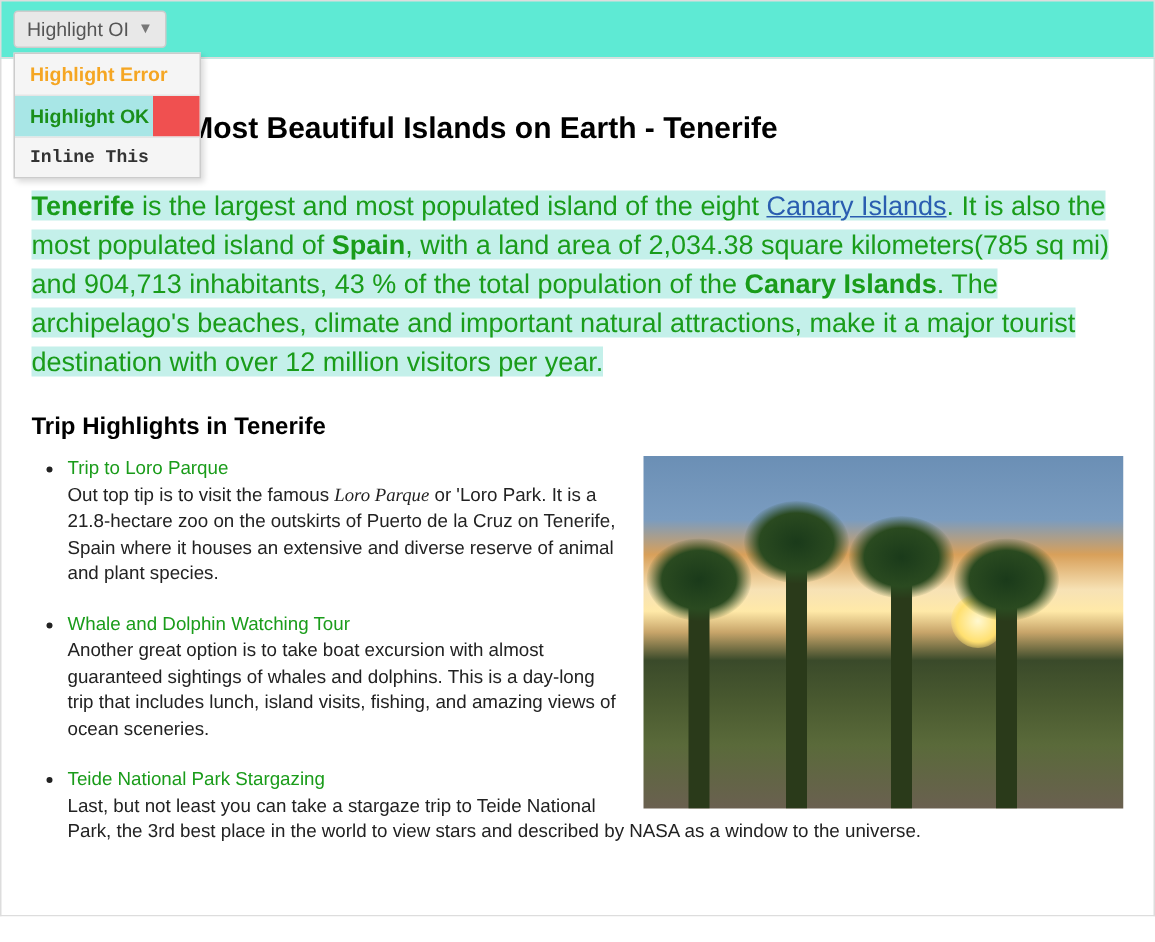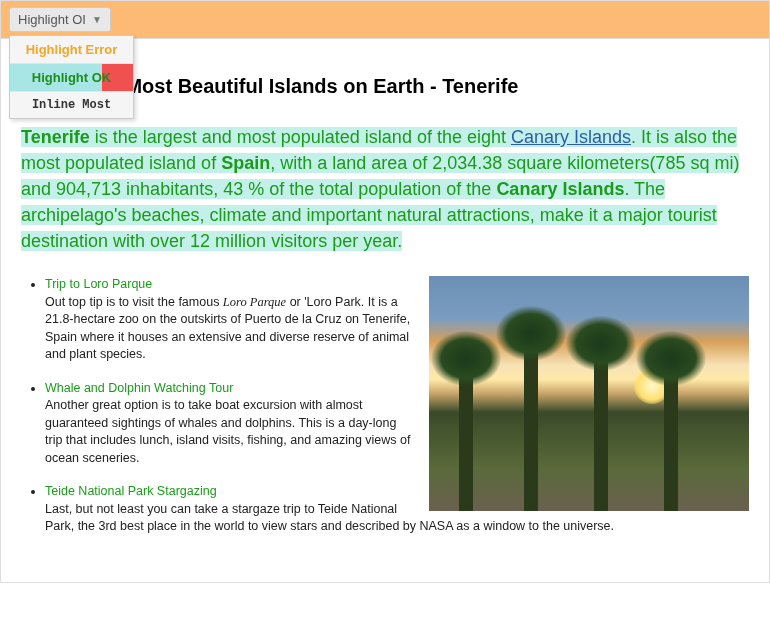--- a/index.html
+++ b/index.html
@@ -5,21 +5,21 @@
   * { box-sizing: border-box; }
   body {
     margin: 0;
     padding: 0;
     font-family: Verdana, Geneva, sans-serif;
     font-size: 13px;
     background: #fff;
     width: 770px;
   }
   .toolbar {
-    background: #fdba74;
+    background: #5eead4;
     border: 1px solid #ddd;
     padding: 6px 8px;
     position: relative;
     text-decoration: underline;
   }
   .dropdown-btn {
     display: inline-flex;
     align-items: center;
     background: #e8e8e8;
     border: 1px solid #ccc;
@@ -44,21 +44,20 @@
     box-shadow: 2px 2px 4px rgba(0,0,0,0.15);
     min-width: 125px;
     z-index: 10;
   }
   .dropdown-item {
     padding: 6px 10px;
     font-size: 13px;
     font-weight: bold;
     cursor: pointer;
     border-bottom: 1px solid #e5e5e5;
-    text-align: center;
   }
   .dropdown-item:last-child { border-bottom: none; }
   .dd-error { color: #f5a623; }
   .dd-ok {
     color: #1a8f1a;
     background: linear-gradient(to right, #a8e6e6 0%, #a8e6e6 75%, #f05050 75%, #f05050 100%);
   }
   .dd-code {
     color: #333;
     font-family: "Courier New", monospace;
@@ -156,34 +155,35 @@
 <body>
 
 <div class="toolbar">
   <button class="dropdown-btn">
     <span>Highlight OI</span>
     <span class="caret">▼</span>
   </button>
   <div class="dropdown-menu">
     <div class="dropdown-item dd-error">Highlight Error</div>
     <div class="dropdown-item dd-ok">Highlight OK</div>
-    <div class="dropdown-item dd-code">Inline Most</div>
+    <div class="dropdown-item dd-code">Inline This</div>
   </div>
 </div>
 
 <div class="content">
   <h1>One of the Most Beautiful Islands on Earth - Tenerife</h1>
 
   <div class="intro-wrap">
     <span class="intro">
       <b>Tenerife</b><span> is the largest and most populated island of the eight </span><a href="#">Canary Islands</a><span>. It is also the most populated island of </span><b>Spain</b><span>, with a land area of 2,034.38 square kilometers(785 sq mi) and 904,713 inhabitants, 43 % of the total population of the </span><b>Canary Islands</b><span>. The archipelago's beaches, climate and important natural attractions, make it a major tourist destination with over 12 million visitors per year.</span>
     </span>
   </div>
 
   <div class="highlights-wrap">
+    <h2>Trip Highlights in Tenerife</h2>
 
     <div class="photo">
       <div class="sun"></div>
       <div class="palm p1"></div>
       <div class="palm p2"></div>
       <div class="palm p3"></div>
       <div class="palm p4"></div>
     </div>
 
     <ul class="trips">

